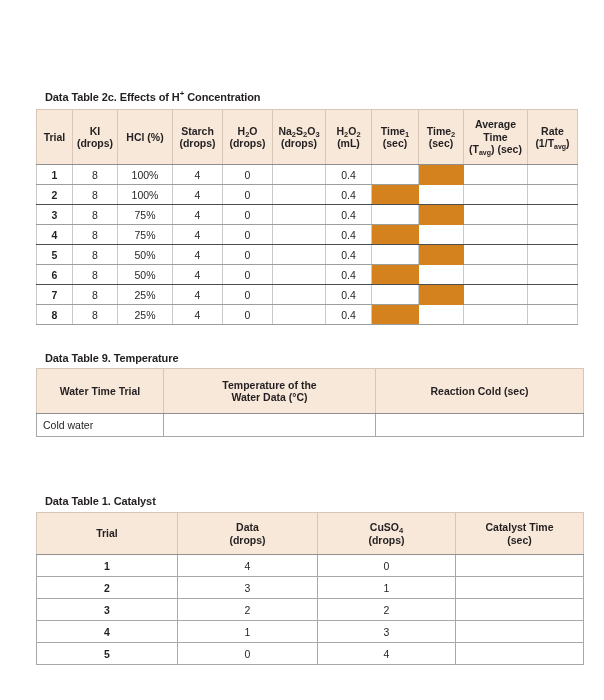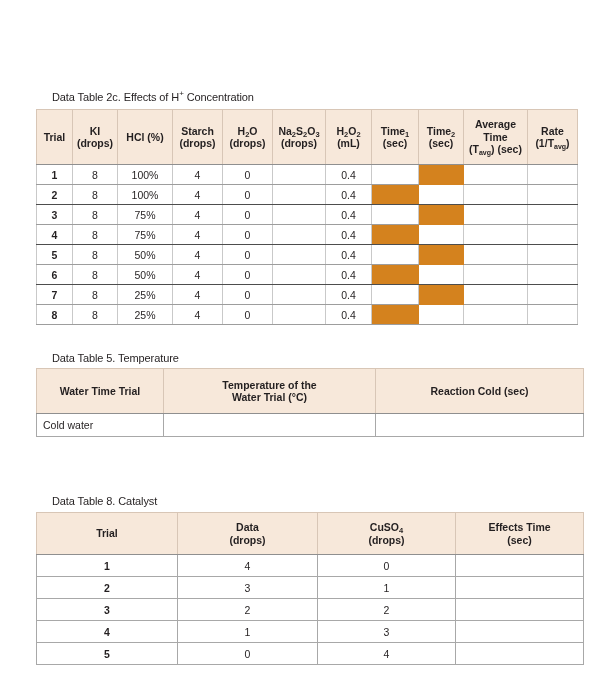--- a/index.html
+++ b/index.html
@@ -18,23 +18,23 @@
 
   .page {
     position: absolute;
     left: 0; top: 0;
     width: 604px;
     height: 700px;
   }
 
   .section-title {
     position: absolute;
-    left: 52px;
+    left: 45px;
     font-size: 11px;
-    font-weight: normal;
+    font-weight: bold;
     letter-spacing: -0.1px;
     color: #231f20;
     white-space: nowrap;
   }
   .section-title sup {
     font-size: 8px;
     vertical-align: super;
     line-height: 0;
   }
 
@@ -267,64 +267,64 @@
         <td></td>
         <td>0.4</td>
         <td class="filled"></td>
         <td></td>
         <td></td>
         <td></td>
       </tr>
     </tbody>
   </table>
 
-  <div class="section-title" style="top:352px;">Data Table 5. Temperature</div>
+  <div class="section-title" style="top:352px;">Data Table 9. Temperature</div>
 
   <table class="dt" id="table3">
     <colgroup>
       <col style="width:127px">
         <col style="width:212px">
         <col style="width:208px">
     </colgroup>
     <thead>
       <tr>
         <th>Water Time Trial</th>
         <th>
-          <span>Temperature of the</span><br><span>Water Trial (°C)</span>
+          <span>Temperature of the</span><br><span>Water Data (°C)</span>
         </th>
         <th>Reaction Cold (sec)</th>
       </tr>
     </thead>
     <tbody>
       <tr>
         <td class="label">Cold water</td>
         <td></td>
         <td></td>
       </tr>
     </tbody>
   </table>
 
-  <div class="section-title" style="top:495px;">Data Table 8. Catalyst</div>
+  <div class="section-title" style="top:495px;">Data Table 1. Catalyst</div>
 
   <table class="dt" id="table4">
     <colgroup>
       <col style="width:141px">
         <col style="width:140px">
         <col style="width:138px">
         <col style="width:128px">
     </colgroup>
     <thead>
       <tr>
         <th>Trial</th>
         <th>
           <span>Data</span><br><span>(drops)</span>
         </th>
         <th>CuSO<sub>4</sub><br>(drops)</th>
         <th>
-          <span>Effects Time</span><br><span>(sec)</span>
+          <span>Catalyst Time</span><br><span>(sec)</span>
         </th>
       </tr>
     </thead>
     <tbody>
       <tr>
         <td class="trial">1</td>
         <td>4</td>
         <td>0</td>
         <td></td>
       </tr>

